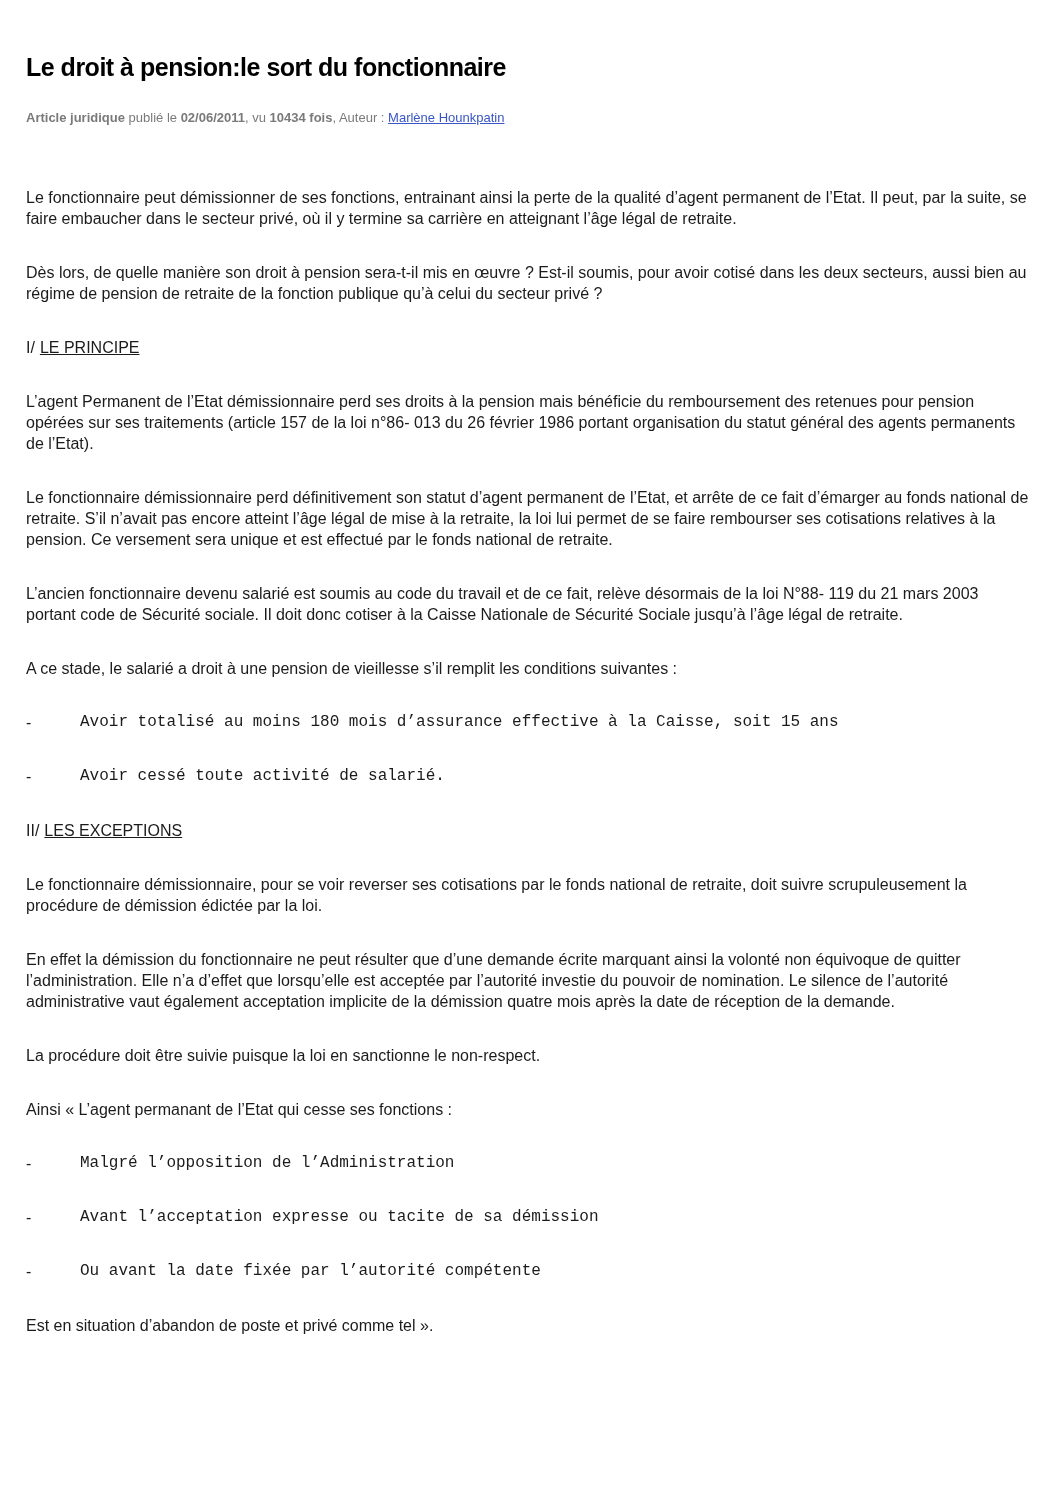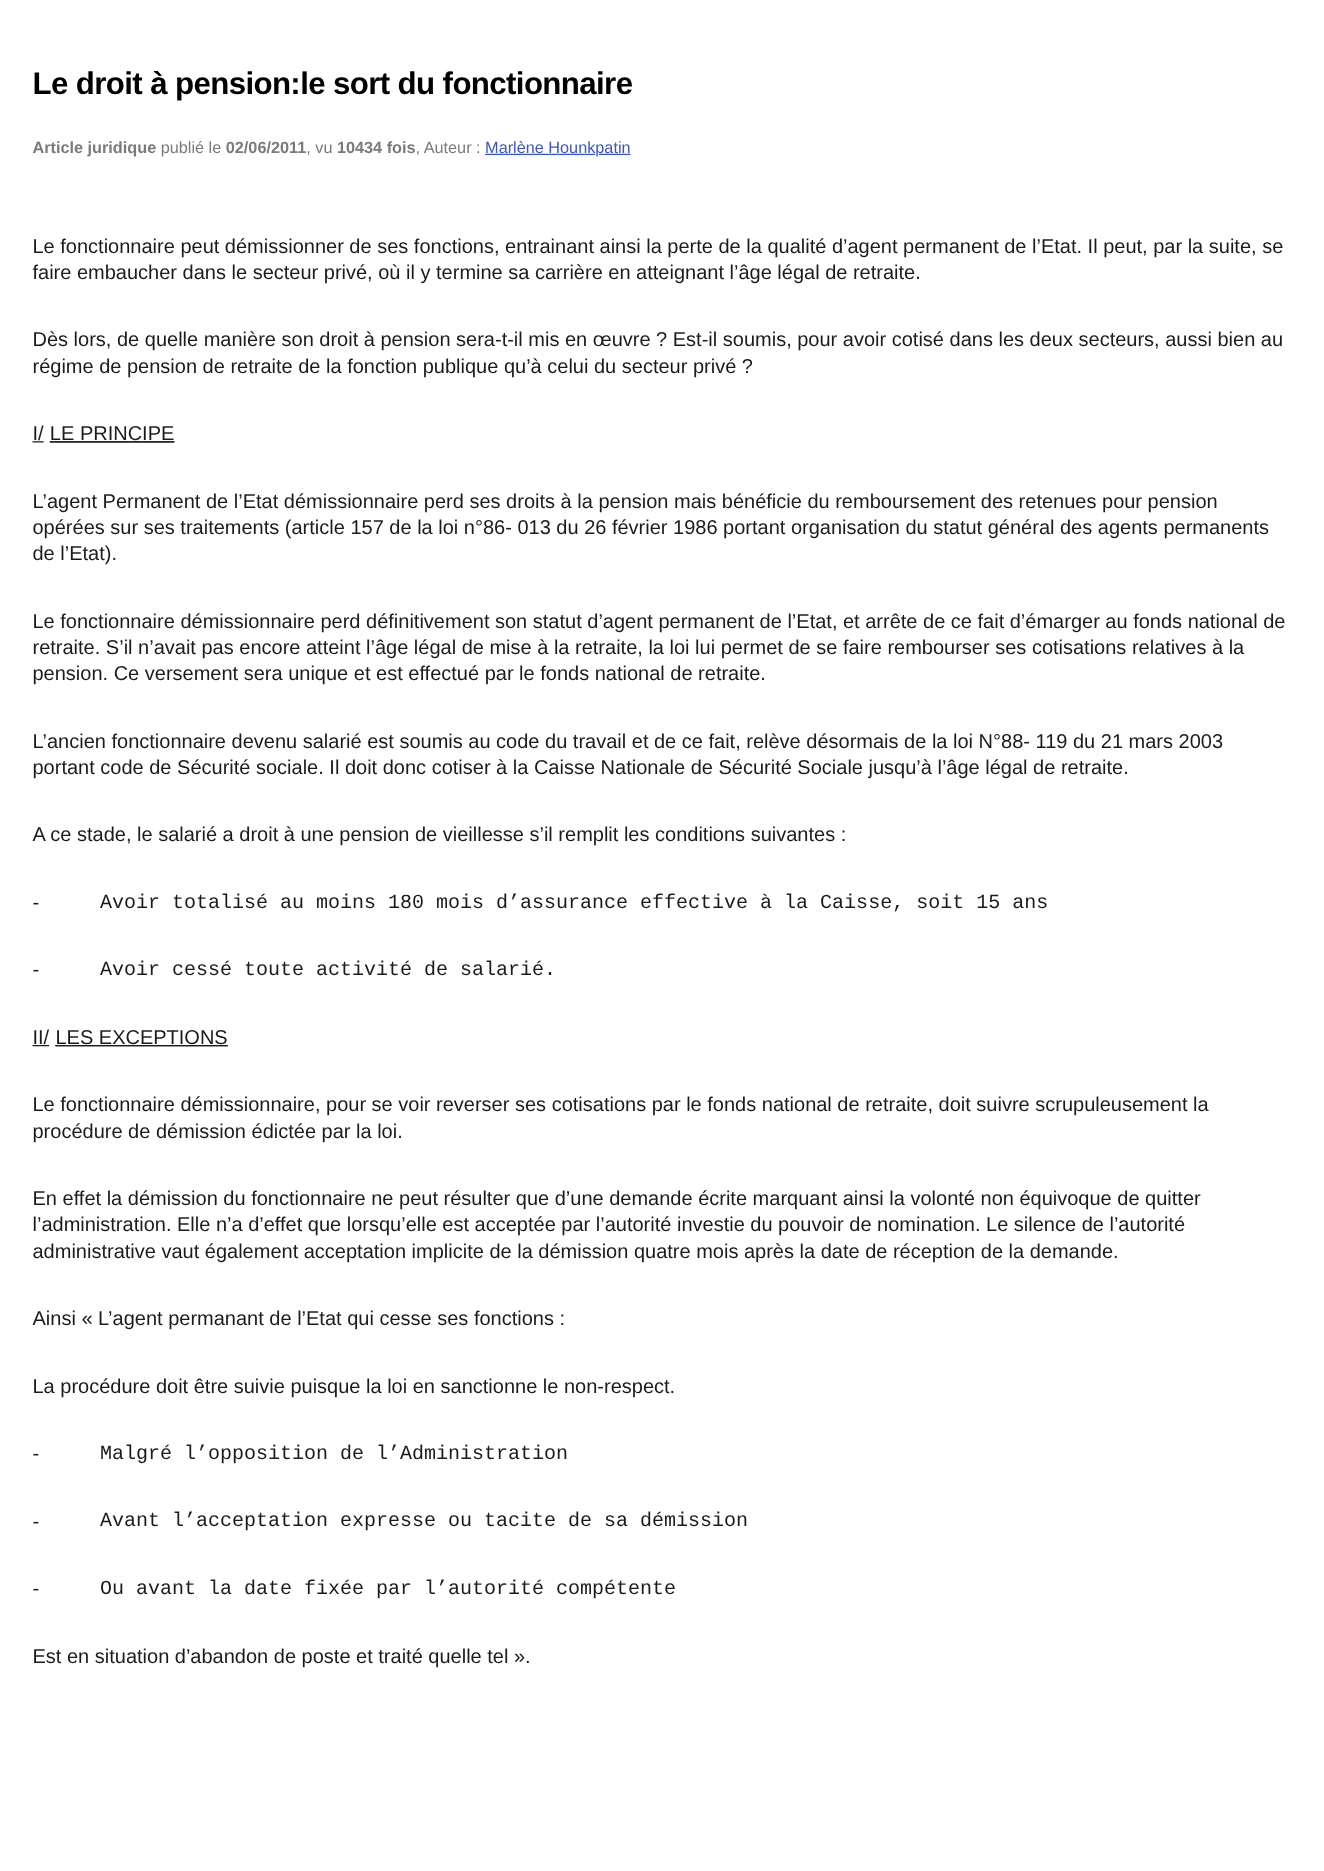--- a/index.html
+++ b/index.html
@@ -23,21 +23,21 @@
   .byline{
     font-size:13px;line-height:16px;color:var(--muted);
     margin:0 0 61px 0;
   }
   .byline .seg-bold{font-weight:bold;}
   .byline a.author{color:var(--link);text-decoration:underline;cursor:pointer;}
   .content{font-size:16px;line-height:21px;color:var(--text);}
   .content p.para{margin:0 0 33px 0;}
   .content h2.heading{
     margin:0 0 33px 0;font-size:16px;line-height:21px;
-    font-weight:normal;color:var(--text);text-decoration:underline;
+    font-weight:normal;color:var(--text);
   }
   .content h2.heading .prefix{margin-right:5px;}
   .content h2.heading .label{text-decoration:underline;}
   .content .bullet{display:flex;margin:0 0 33px 0;}
   .content .bullet .dash{flex:0 0 54px;}
   .content .bullet .btext{flex:1 1 auto;font-family:Liberation Mono, monospace;}
 </style>
 </head>
 <body>
 
@@ -63,30 +63,30 @@
         <span class="dash">-</span>
         <span class="btext">Avoir totalisé au moins 180 mois d’assurance effective à la Caisse, soit 15 ans</span>
       </div>
       <div class="bullet">
         <span class="dash">-</span>
         <span class="btext">Avoir cessé toute activité de salarié.</span>
       </div>
       <h2 class="heading"><span class="prefix">II/</span><span class="label">LES EXCEPTIONS</span></h2>
       <p class="para">Le fonctionnaire démissionnaire, pour se voir reverser ses cotisations par le fonds national de retraite, doit suivre scrupuleusement la procédure de démission édictée par la loi.</p>
       <p class="para">En effet la démission du fonctionnaire ne peut résulter que d’une demande écrite marquant ainsi la volonté non équivoque de quitter l’administration. Elle n’a d’effet que lorsqu’elle est acceptée par l’autorité investie du pouvoir de nomination. Le silence de l’autorité administrative vaut également acceptation implicite de la démission quatre mois après la date de réception de la demande.</p>
+      <p class="para">La procédure doit être suivie puisque la loi en sanctionne le non-respect.</p>
       <p class="para">Ainsi « L’agent permanant de l’Etat qui cesse ses fonctions :</p>
-      <p class="para">La procédure doit être suivie puisque la loi en sanctionne le non-respect.</p>
       <div class="bullet">
         <span class="dash">-</span>
         <span class="btext">Malgré l’opposition de l’Administration</span>
       </div>
       <div class="bullet">
         <span class="dash">-</span>
         <span class="btext">Avant l’acceptation expresse ou tacite de sa démission</span>
       </div>
       <div class="bullet">
         <span class="dash">-</span>
         <span class="btext">Ou avant la date fixée par l’autorité compétente</span>
       </div>
-      <p class="para">Est en situation d’abandon de poste et traité quelle tel ».</p>
+      <p class="para">Est en situation d’abandon de poste et privé comme tel ».</p>
     </div>
 
 </div>
 
 </body></html>

